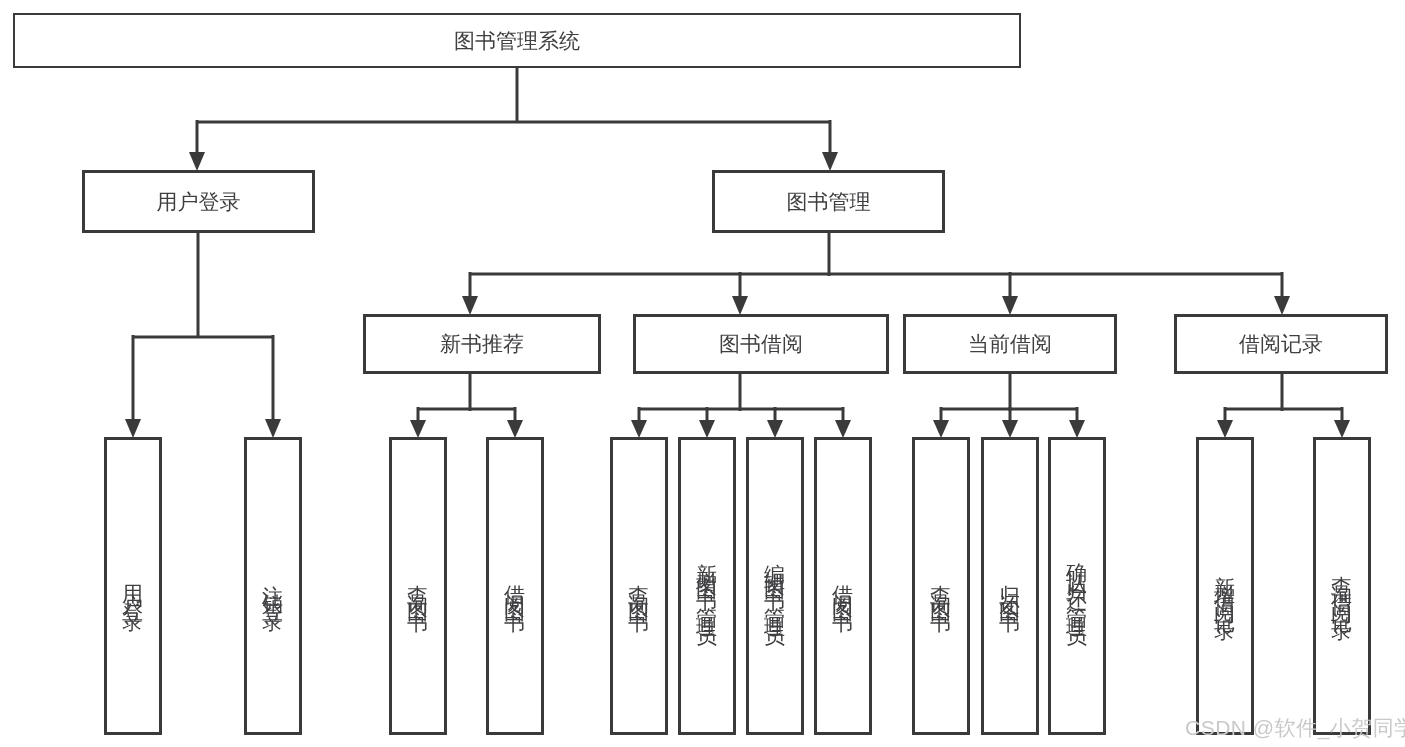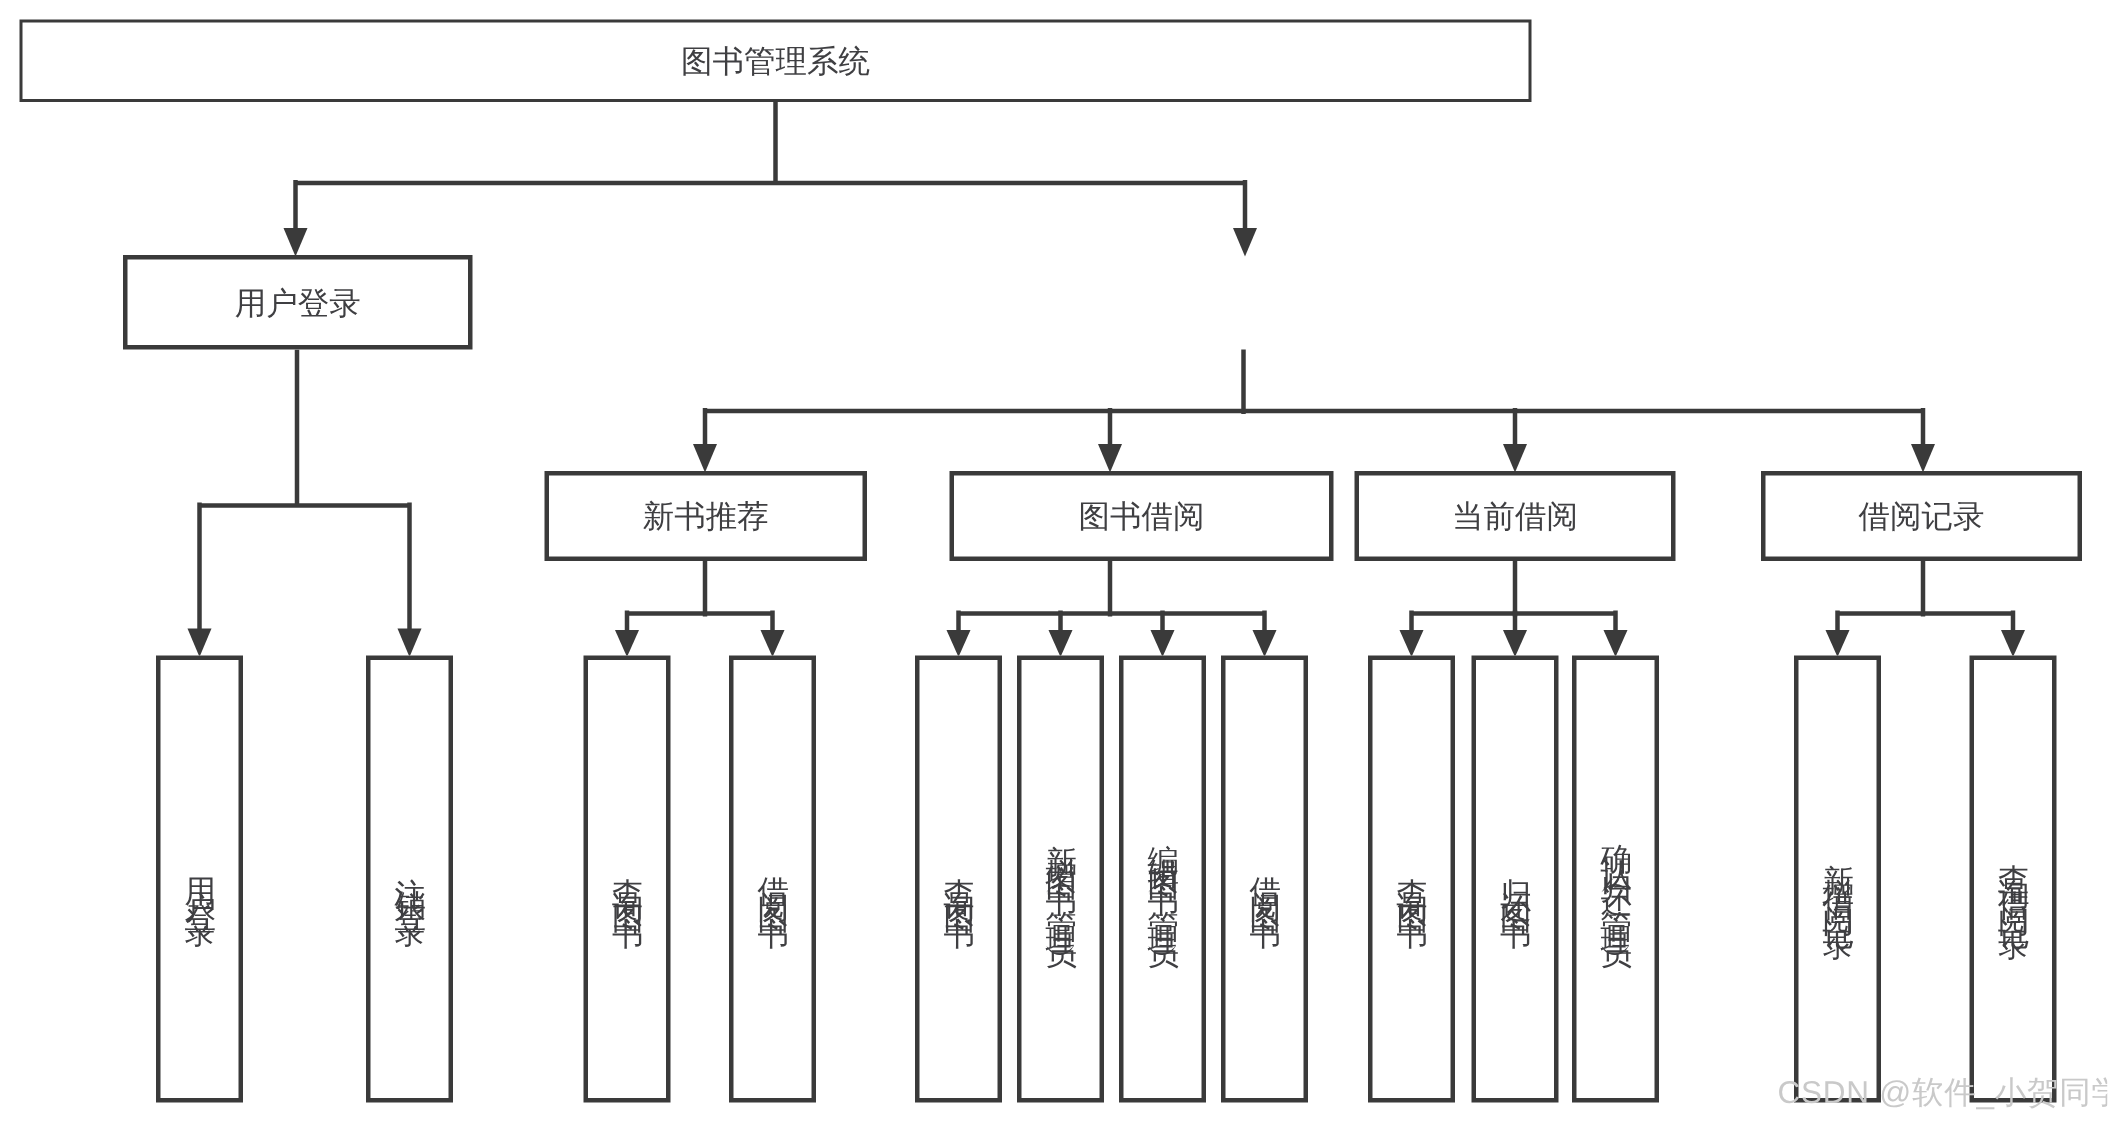--- a/index.html
+++ b/index.html
@@ -123,22 +123,25 @@
     <polygon points="1334,420 1350,420 1342,438"></polygon>
   </svg>
 
   <div class="node root" style="left:13px;top:13px;width:1008px;height:55px">
     <span>图书管理系统</span>
   </div>
 
   <div class="node" style="left:82px;top:170px;width:233px;height:63px">
     <span>用户登录</span>
   </div>
+  <div class="node" style="left:712px;top:170px;width:233px;height:63px">
+    <span>图书管理</span>
+  </div>
 
-  <div class="node" style="left:363px;top:314px;width:215px;height:60px">
+  <div class="node" style="left:363px;top:314px;width:238px;height:60px">
     <span>新书推荐</span>
   </div>
   <div class="node" style="left:633px;top:314px;width:256px;height:60px">
     <span>图书借阅</span>
   </div>
   <div class="node" style="left:1174px;top:314px;width:214px;height:60px">
     <span>借阅记录</span>
   </div>
   <div class="node" style="left:903px;top:314px;width:214px;height:60px">
     <span>当前借阅</span>

